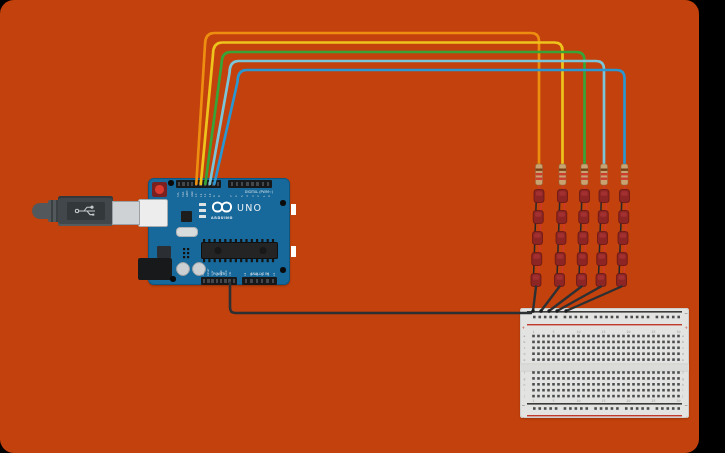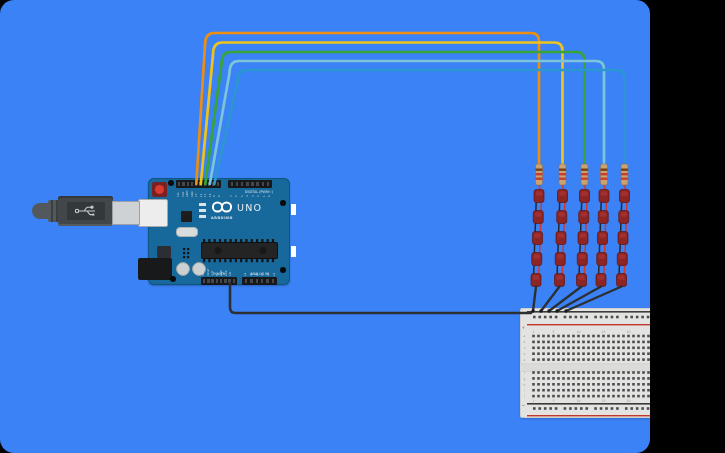--- a/index.html
+++ b/index.html
@@ -1,16 +1,16 @@
 <!DOCTYPE html>
 <html><head>
 <meta charset="utf-8">
 <style>
   html,body{margin:0;padding:0;background:#000;font-family:"DejaVu Sans",sans-serif;}
-  .stage{position:relative;width:650px;height:453px;background:#3b82f6;border-radius:14px;overflow:hidden;}
+  .stage{position:relative;width:699px;height:453px;background:#c2410c;border-radius:14px;overflow:hidden;}
   .abs{position:absolute;}
   
   .breadboard{left:520px;top:308px;width:169px;height:110px;background:#e3e3e1;border-radius:3px;
     box-shadow:0 0 0 1px #cfcfcd inset,0 1px 2px rgba(0,0,0,.18);}
   
   .arduino{left:136px;top:170px;width:160px;height:122px;}
   .board{position:absolute;left:12px;top:8px;width:142px;height:107px;background:#17699c;border-radius:6px;
     box-shadow:0 0 0 1px #0f5580 inset,0 1px 2px rgba(0,0,0,.25);}
   .notch{position:absolute;width:5px;height:11px;background:#fff;right:0;}
   .hdr{position:absolute;height:8px;background:#17181a;border-radius:1px;display:flex;align-items:center;justify-content:space-evenly;}

